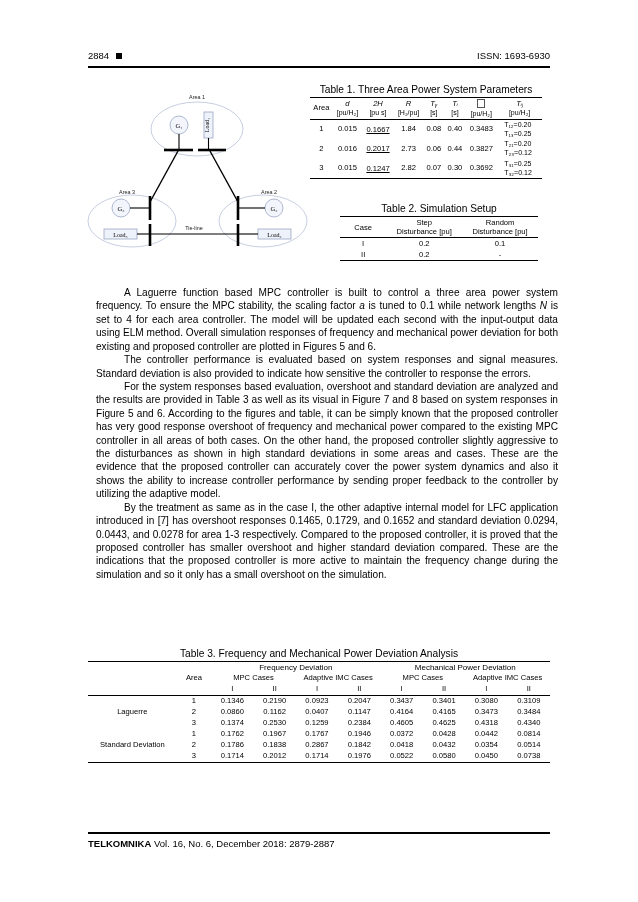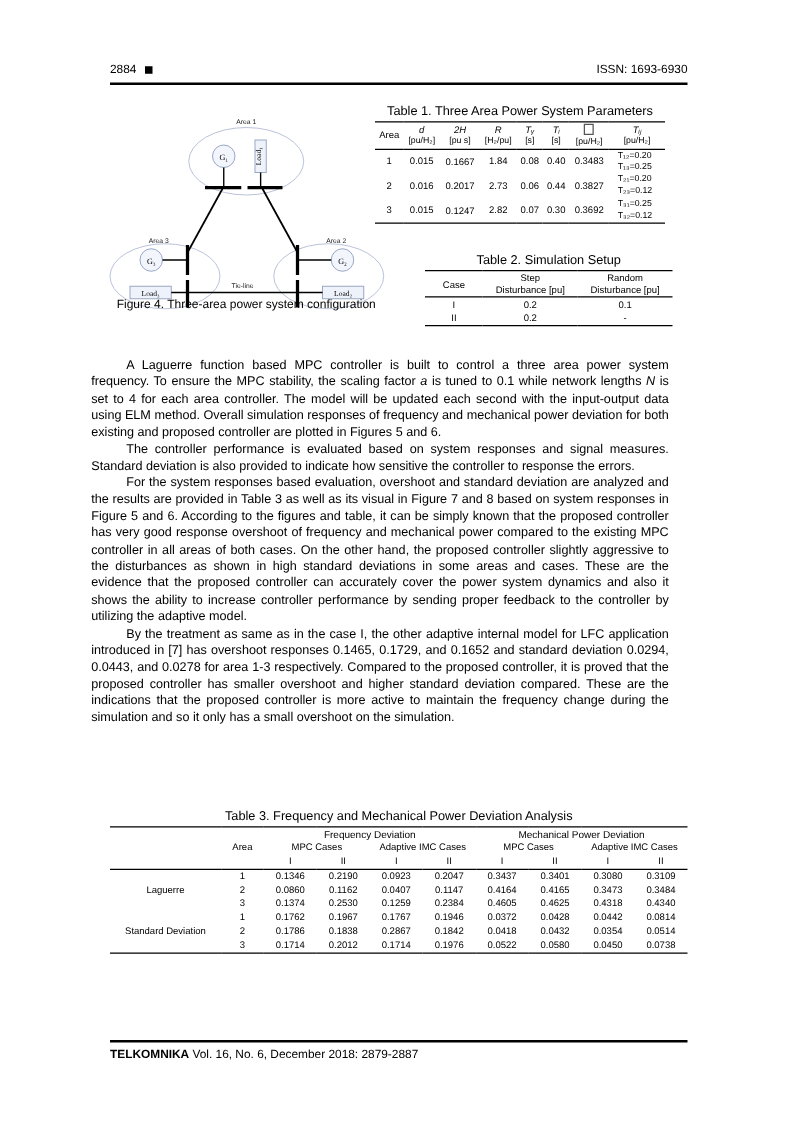--- a/index.html
+++ b/index.html
@@ -80,47 +80,47 @@
     vertical-align: middle;
     padding: 1px 1px;
   }
   .rule-top td, .rule-top th { border-top: 1.3px solid #000; }
   .rule-bot td, .rule-bot th { border-bottom: 1.3px solid #000; }
   .rule-thin td, .rule-thin th { border-bottom: 0.8px solid #000; }
 
   
   .t1wrap {
     position: absolute;
-    left: 300px; top: 84px;
+    left: 310px; top: 84px;
     width: 232px;
   }
   .t1 td, .t1 th { padding: 1.2px 0; line-height: 1.15; }
   .t1 .hd-u { font-style: italic; }
   .t1 .unit { font-size: 7px; }
   .t1 .tie { font-size: 7px; line-height: 1.25; text-align: left; padding-left: 7px;}
-  .t1 .wrapnum { line-height: 1.05; }
+  .t1 .wrapnum { line-height: 1.05; text-decoration: underline; }
   .missing-glyph {
     display: inline-block;
     width: 6px; height: 7px;
     border: 0.8px solid #555;
     vertical-align: -1px;
   }
 
   
   .t2wrap {
     position: absolute;
     left: 340px; top: 203px;
     width: 198px;
   }
   .t2 td, .t2 th { padding: 1.6px 0; line-height: 1.2; }
 
   
   .body {
     position: absolute;
-    left: 73px; top: 286px;
+    left: 96px; top: 286px;
     width: 462px;
     font-size: 10.1px;
     line-height: 1.33;
     text-align: justify;
   }
   .body p { margin: 0; text-indent: 28px; }
   .sec-head {
     margin: 9px 0 0 0;
     font-weight: bold;
     text-indent: 0;
@@ -210,21 +210,20 @@
       <line x1="152" y1="140" x2="152" y2="162" stroke="#000" stroke-width="2.6"></line>
 
       <line x1="64" y1="150" x2="152" y2="150" stroke="#000" stroke-width="1.1"></line>
       <text x="108" y="146" font-size="5.4" text-anchor="middle" fill="#222">Tie-line</text>
 
       <text x="111" y="15" font-size="5.4" text-anchor="middle" fill="#222">Area 1</text>
       <text x="41" y="110" font-size="5.4" text-anchor="middle" fill="#222">Area 3</text>
       <text x="183" y="110" font-size="5.4" text-anchor="middle" fill="#222">Area 2</text>
     </svg>
   </div>
-  <div class="figcap">Figure 4. Three-area power system configuration</div>
 
   <div class="t1wrap">
     <div class="tbl-title">Table 1.  Three Area Power System Parameters</div>
     <table class="t t1">
       <tbody>
           <tr class="rule-top rule-thin">
         <th>
           <div>Area</div>
         </th>
         <th>

